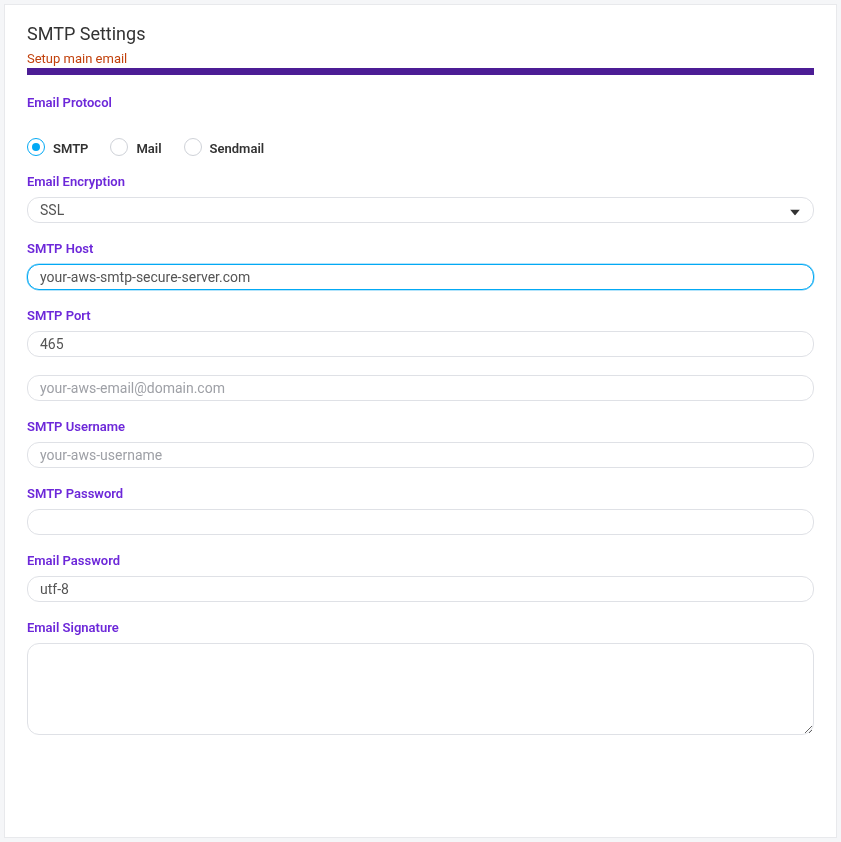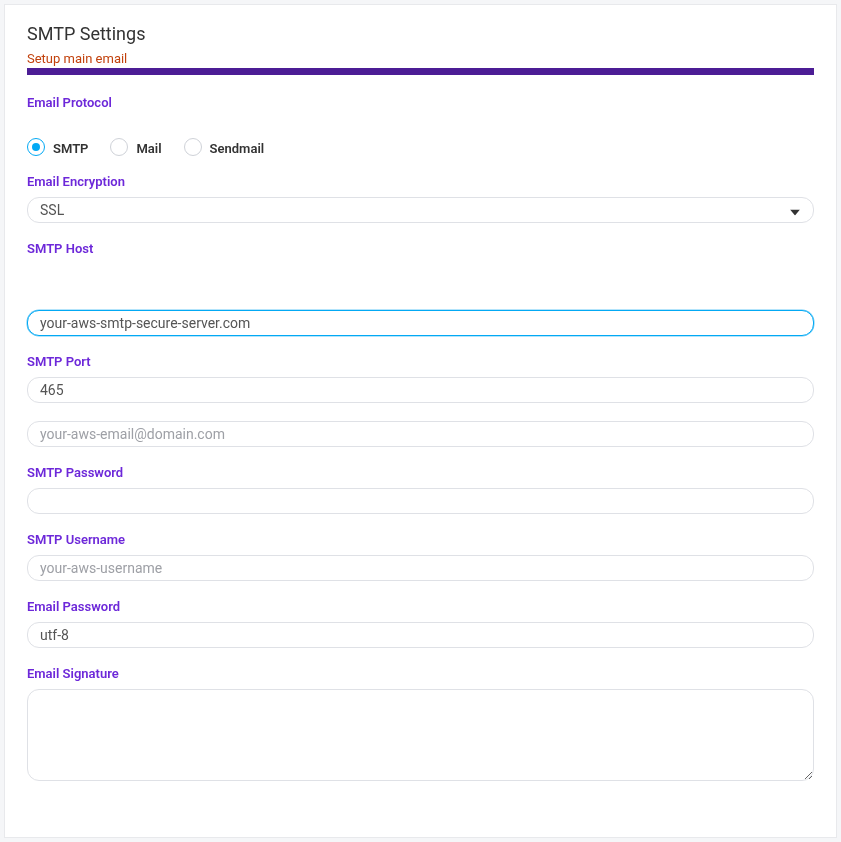--- a/index.html
+++ b/index.html
@@ -105,21 +105,20 @@
       position: absolute;
       right: 14px;
       top: 50%;
       transform: translateY(-50%);
       pointer-events: none;
       color: #333;
     }
     .form-control.focused {
       border-color: #03a9f4;
       box-shadow: 0 0 0 0.5px rgba(3,169,244,0.6);
-      margin-top: 46px;
     }
     .form-textarea {
       height: 92px;
       resize: both;
     }
   </style>
 </head>
 <body>
 
 <div class="panel">
@@ -171,30 +170,30 @@
   <div class="form-group">
     <label class="form-label">SMTP Port</label>
     <input type="text" class="form-control" value="465" style="">
   </div>
 
   <div class="form-group">
     <input type="text" class="form-control" placeholder="your-aws-email@domain.com" style="">
   </div>
 
   <div class="form-group">
+    <label class="form-label">SMTP Username</label>
+    <input type="text" class="form-control" placeholder="your-aws-username" style="">
+  </div>
+
+  <div class="form-group">
     <label class="form-label">SMTP Password</label>
     <input type="password" class="form-control" style="">
   </div>
 
   <div class="form-group">
-    <label class="form-label">SMTP Username</label>
-    <input type="text" class="form-control" placeholder="your-aws-username" style="">
-  </div>
-
-  <div class="form-group">
     <label class="form-label">Email Password</label>
     <input type="text" class="form-control" value="utf-8" style="">
   </div>
 
   <div class="form-group">
     <label class="form-label">Email Signature</label>
     <textarea class="form-textarea" style=""></textarea>
   </div>
 
 </div>

